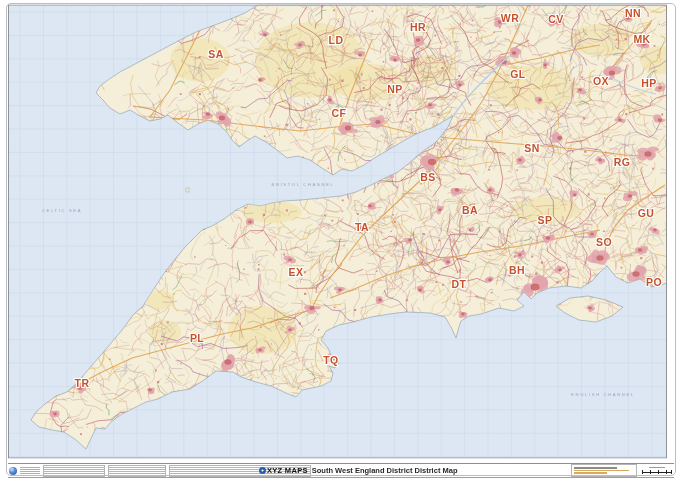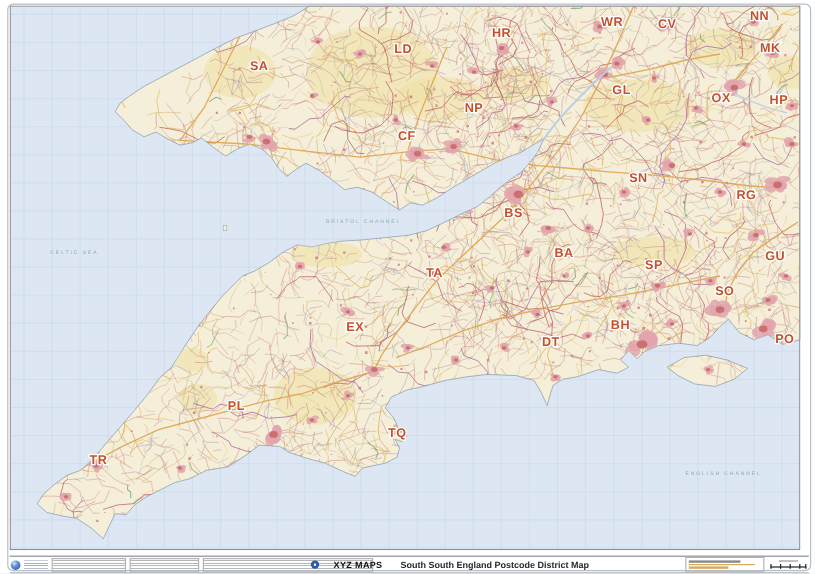--- a/index.html
+++ b/index.html
@@ -12,21 +12,21 @@
   .footer{position:absolute;left:8px;top:463px;width:666px;height:13px;background:#fff;
           border-top:1px solid #8b8f94;border-bottom:1px solid #9a9ea3;z-index:10;}
   .f-left{position:absolute;left:1px;top:0;bottom:0;display:flex;align-items:center;gap:3px;}
   .globe{width:8px;height:8px;border-radius:50%;flex:0 0 auto;
          background:radial-gradient(circle at 35% 30%, #cfe3f7, #5b8fd4 40%, #1c4f9c);}
   .fmini{width:20px;height:7px;
          background:repeating-linear-gradient(to bottom, rgba(90,110,150,.55) 0 .8px, transparent .8px 2.1px);}
   .fbox{height:8px;border:1px solid #b3b3b3;background-origin:content-box;padding:1px 2px;
         background:repeating-linear-gradient(to bottom, rgba(110,110,110,.5) 1px 1.8px, transparent 1.8px 3px);}
   .fbox1{width:56px}.fbox2{width:52px}.fbox3{width:136px}
-  .f-center{position:absolute;left:251px;top:0;bottom:0;display:flex;align-items:center;gap:12px;}
+  .f-center{position:absolute;left:251px;top:0;bottom:0;display:flex;align-items:center;gap:1px;}
   .compass{width:7px;height:7px;border-radius:50%;flex:0 0 auto;
            background:radial-gradient(circle at 50% 50%, #ffffff 0 .8px, #2b5ea8 1.2px);}
   .brand{font-size:7.5px;font-weight:bold;color:#101010;letter-spacing:.3px;white-space:nowrap;}
   .ftitle{font-size:7.5px;font-weight:bold;color:#26292c;white-space:nowrap;margin-left:3px;}
   .f-right{position:absolute;right:2px;top:0;bottom:0;display:flex;align-items:center;gap:5px;}
   .legendbox{width:60px;height:9px;border:1px solid #b5b5b5;display:flex;flex-direction:column;
              justify-content:space-evenly;padding:1px 2px;}
   .lrow{height:1.1px;border:0;margin:0;display:block;}
   .lrow.dark{background:#8a8a8a;width:72%}
   .lrow.tan{background:#d8a85c;width:92%}
@@ -598,21 +598,21 @@
   <div class="f-left">
     <span class="globe"></span>
     <span class="fmini"></span>
     <span class="fbox fbox1"></span>
     <span class="fbox fbox2"></span>
     <span class="fbox fbox3"></span>
   </div>
   <div class="f-center">
     <span class="compass"></span>
     <span class="brand">XYZ MAPS</span>
-    <span class="ftitle">South South England Postcode District Map</span>
+    <span class="ftitle">South West England District District Map</span>
   </div>
   <div class="f-right">
     <div class="legendbox">
       <i class="lrow dark"></i>
         <i class="lrow tan"></i>
         <i class="lrow tan2"></i>
     </div>
     <div class="scalebar">
       <div class="sb-text"></div>
       <div class="sb-line"></div>

